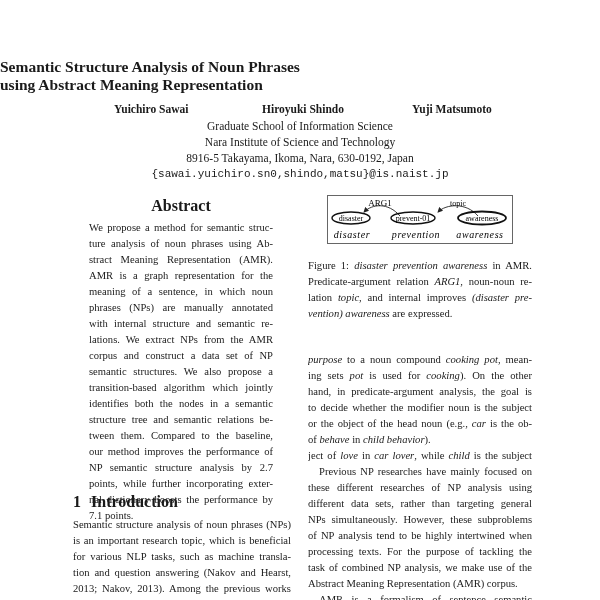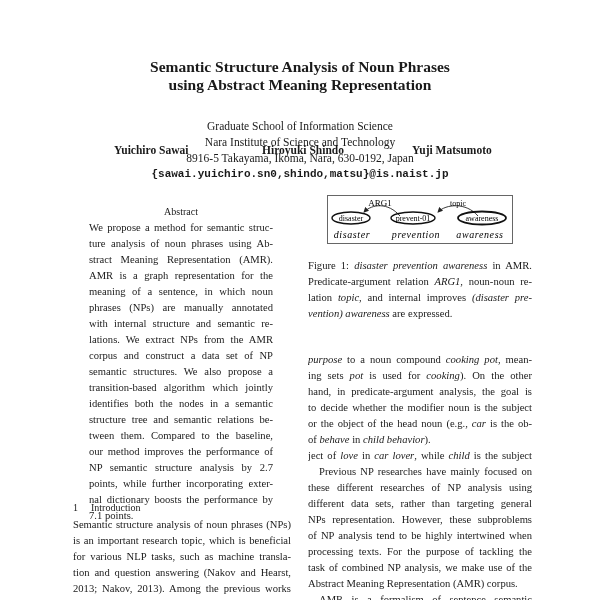--- a/index.html
+++ b/index.html
@@ -1,27 +1,27 @@
 <!DOCTYPE html>
 <html><head>
 <meta charset="utf-8">
 <style>
   html, body { margin: 0; padding: 0; background: #fff; }
   body { width: 600px; height: 600px; position: relative; overflow: hidden;
          font-family: "Liberation Serif", "DejaVu Serif", serif; color: #1a1a1a; }
   .abs { position: absolute; }
-  .title { left: 0; width: 600px; top: 58px; text-align: center; font-weight: bold;
+  .title { left: 0; width: 600px; top: 58px; text-align: left; font-weight: bold;
            font-size: 15.5px; line-height: 18px; }
-  .authors { top: 103px; font-weight: bold; font-size: 11.5px; margin-top: 41px; }
+  .authors { top: 103px; font-weight: bold; font-size: 11.5px; }
   .affil { left: 0; width: 600px; text-align: center; font-size: 11.5px; line-height: 16px; top: 118px; }
-  .email { font-family: "Liberation Mono", "DejaVu Sans Mono", monospace; font-size: 11px; font-weight: bold; }
+  .email { font-family: "Liberation Mono", "DejaVu Sans Mono", monospace; font-size: 11px; }
   .col { font-size: 10.6px; line-height: 16px; text-align: justify; }
   .col .ln { display: block; white-space: nowrap; text-align-last: justify; }
   .col .ln.last { text-align-last: left; }
-  .heading { font-weight: normal; font-size: 10px; margin-top: 9px; }
+  .heading { font-weight: bold; font-size: 16px; }
   .figbox { left: 327px; top: 195px; width: 186px; height: 49px; border: 1px solid #666; box-sizing: border-box; }
   .figbox svg { display: block; }
   i { font-style: italic; }
 </style>
 </head>
 <body>
 
 <div class="abs title">
   <div>Semantic Structure Analysis of Noun Phrases</div>
   <div>using Abstract Meaning Representation</div>
@@ -106,20 +106,20 @@
     <span class="ln"><i>purpose</i><span> to a noun compound </span><i>cooking pot</i><span>, mean-</span></span>
     <span class="ln"><span>ing sets </span><i>pot</i><span> is used for </span><i>cooking</i><span>).  On the other</span></span>
     <span class="ln"><span>hand, in predicate-argument analysis, the goal is</span></span>
     <span class="ln"><span>to decide whether the modifier noun is the subject</span></span>
     <span class="ln"><span>or the object of the head noun (e.g., </span><i>car</i><span> is the ob-</span></span>
     <span class="ln last"><span>of </span><i>behave</i><span> in </span><i>child behavior</i><span>).</span></span>
     <span class="ln"><span>ject of </span><i>love</i><span> in </span><i>car lover</i><span>, while </span><i>child</i><span> is the subject</span></span>
     <span class="ln" style="padding-left: 11px;">Previous NP researches have mainly focused on</span>
     <span class="ln">these different researches of NP analysis using</span>
     <span class="ln">different data sets, rather than targeting general</span>
-    <span class="ln">NPs representation. However, these subproblems</span>
+    <span class="ln">NPs simultaneously. However, these subproblems</span>
     <span class="ln">of NP analysis tend to be highly intertwined when</span>
     <span class="ln">processing texts.  For the purpose of tackling the</span>
     <span class="ln">task of combined NP analysis, we make use of the</span>
     <span class="ln last">Abstract Meaning Representation (AMR) corpus.</span>
     <span class="ln" style="padding-left: 11px;">AMR is a formalism of sentence semantic</span>
     <span class="ln">structure by directed, acyclic, and rooted graphs,</span>
   </div>
 
 </body></html>

